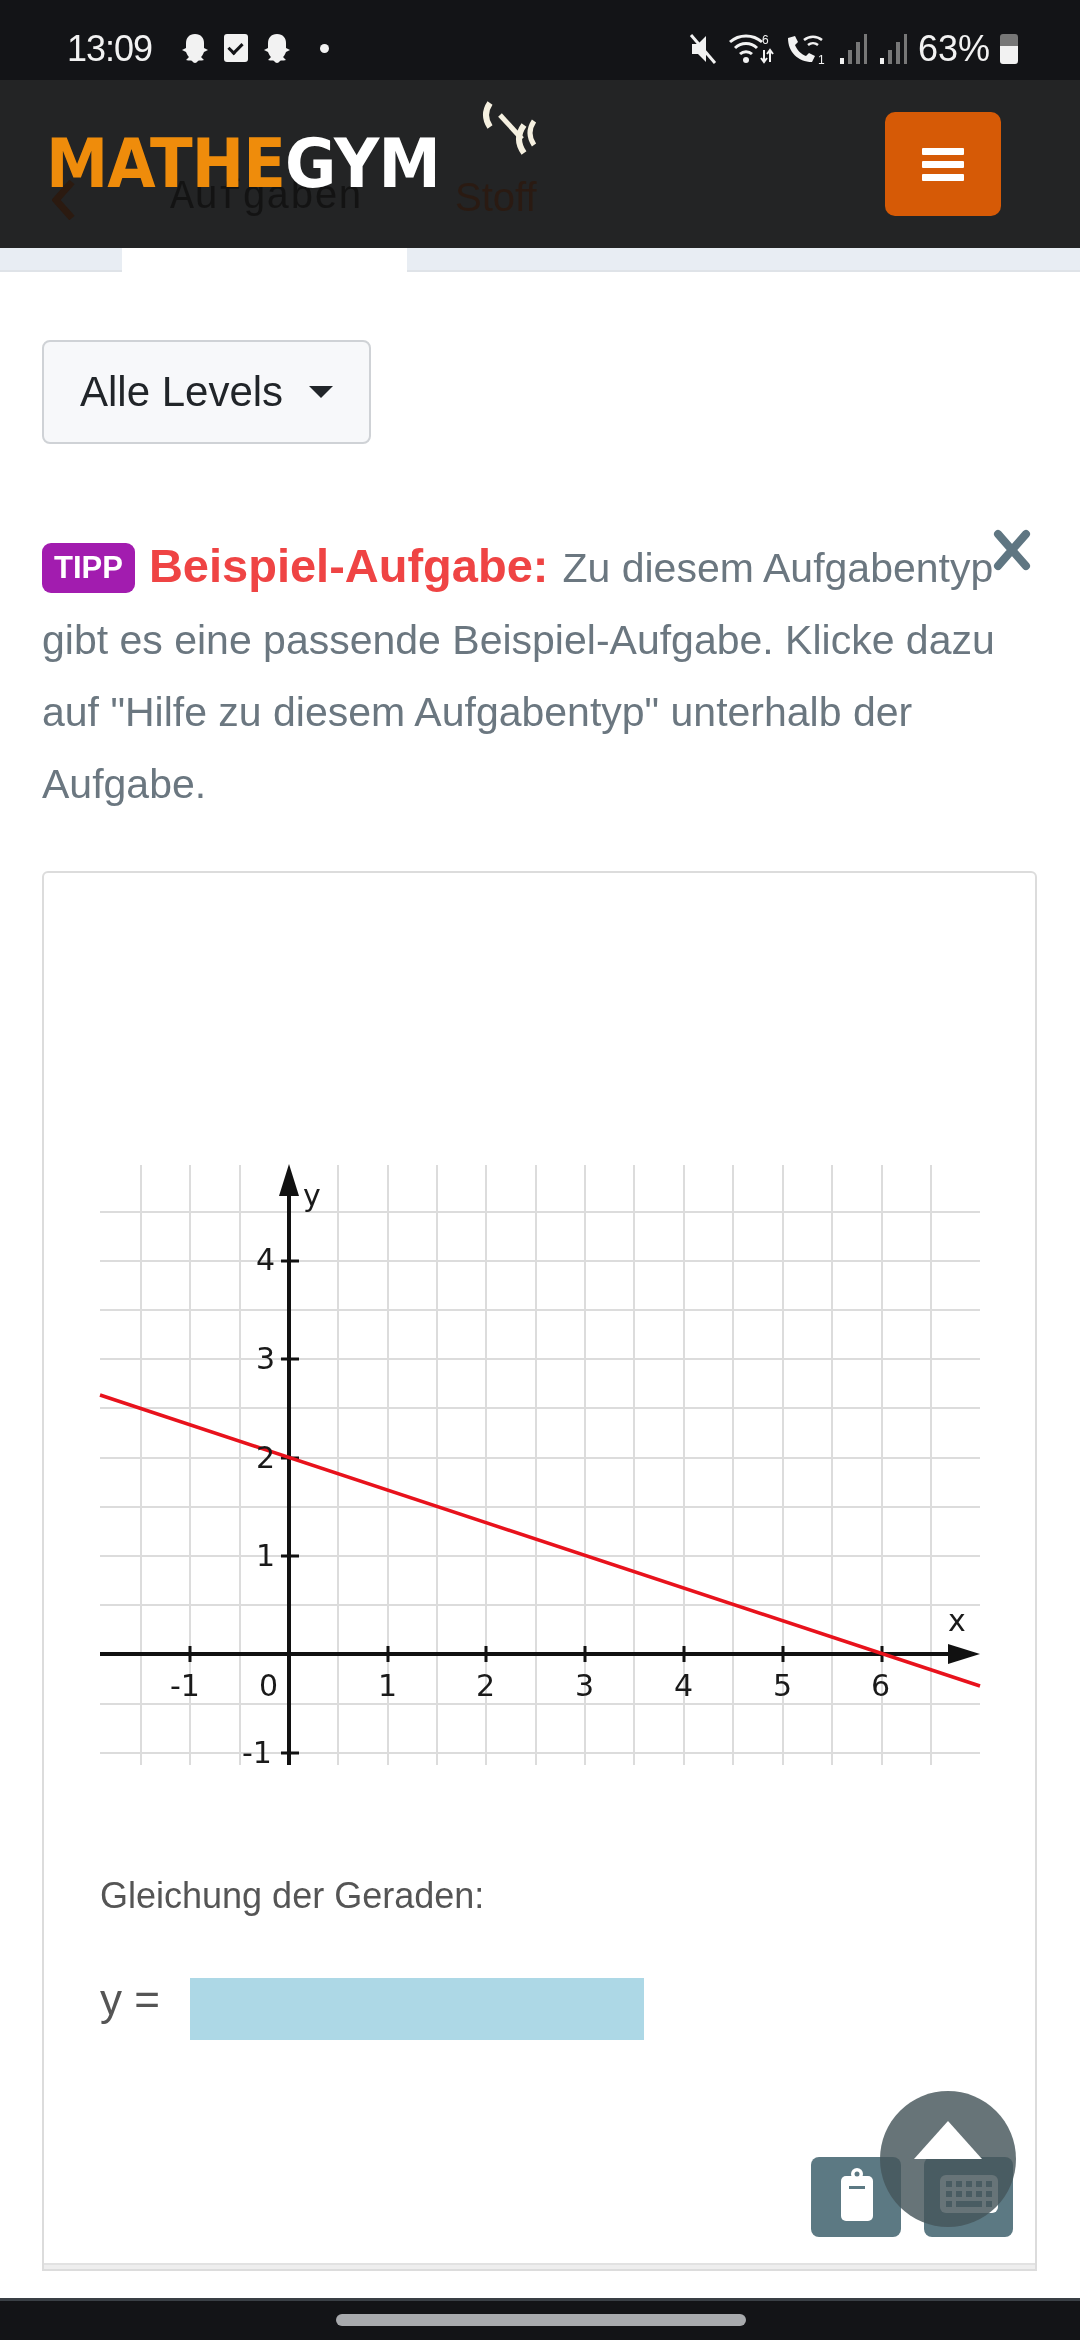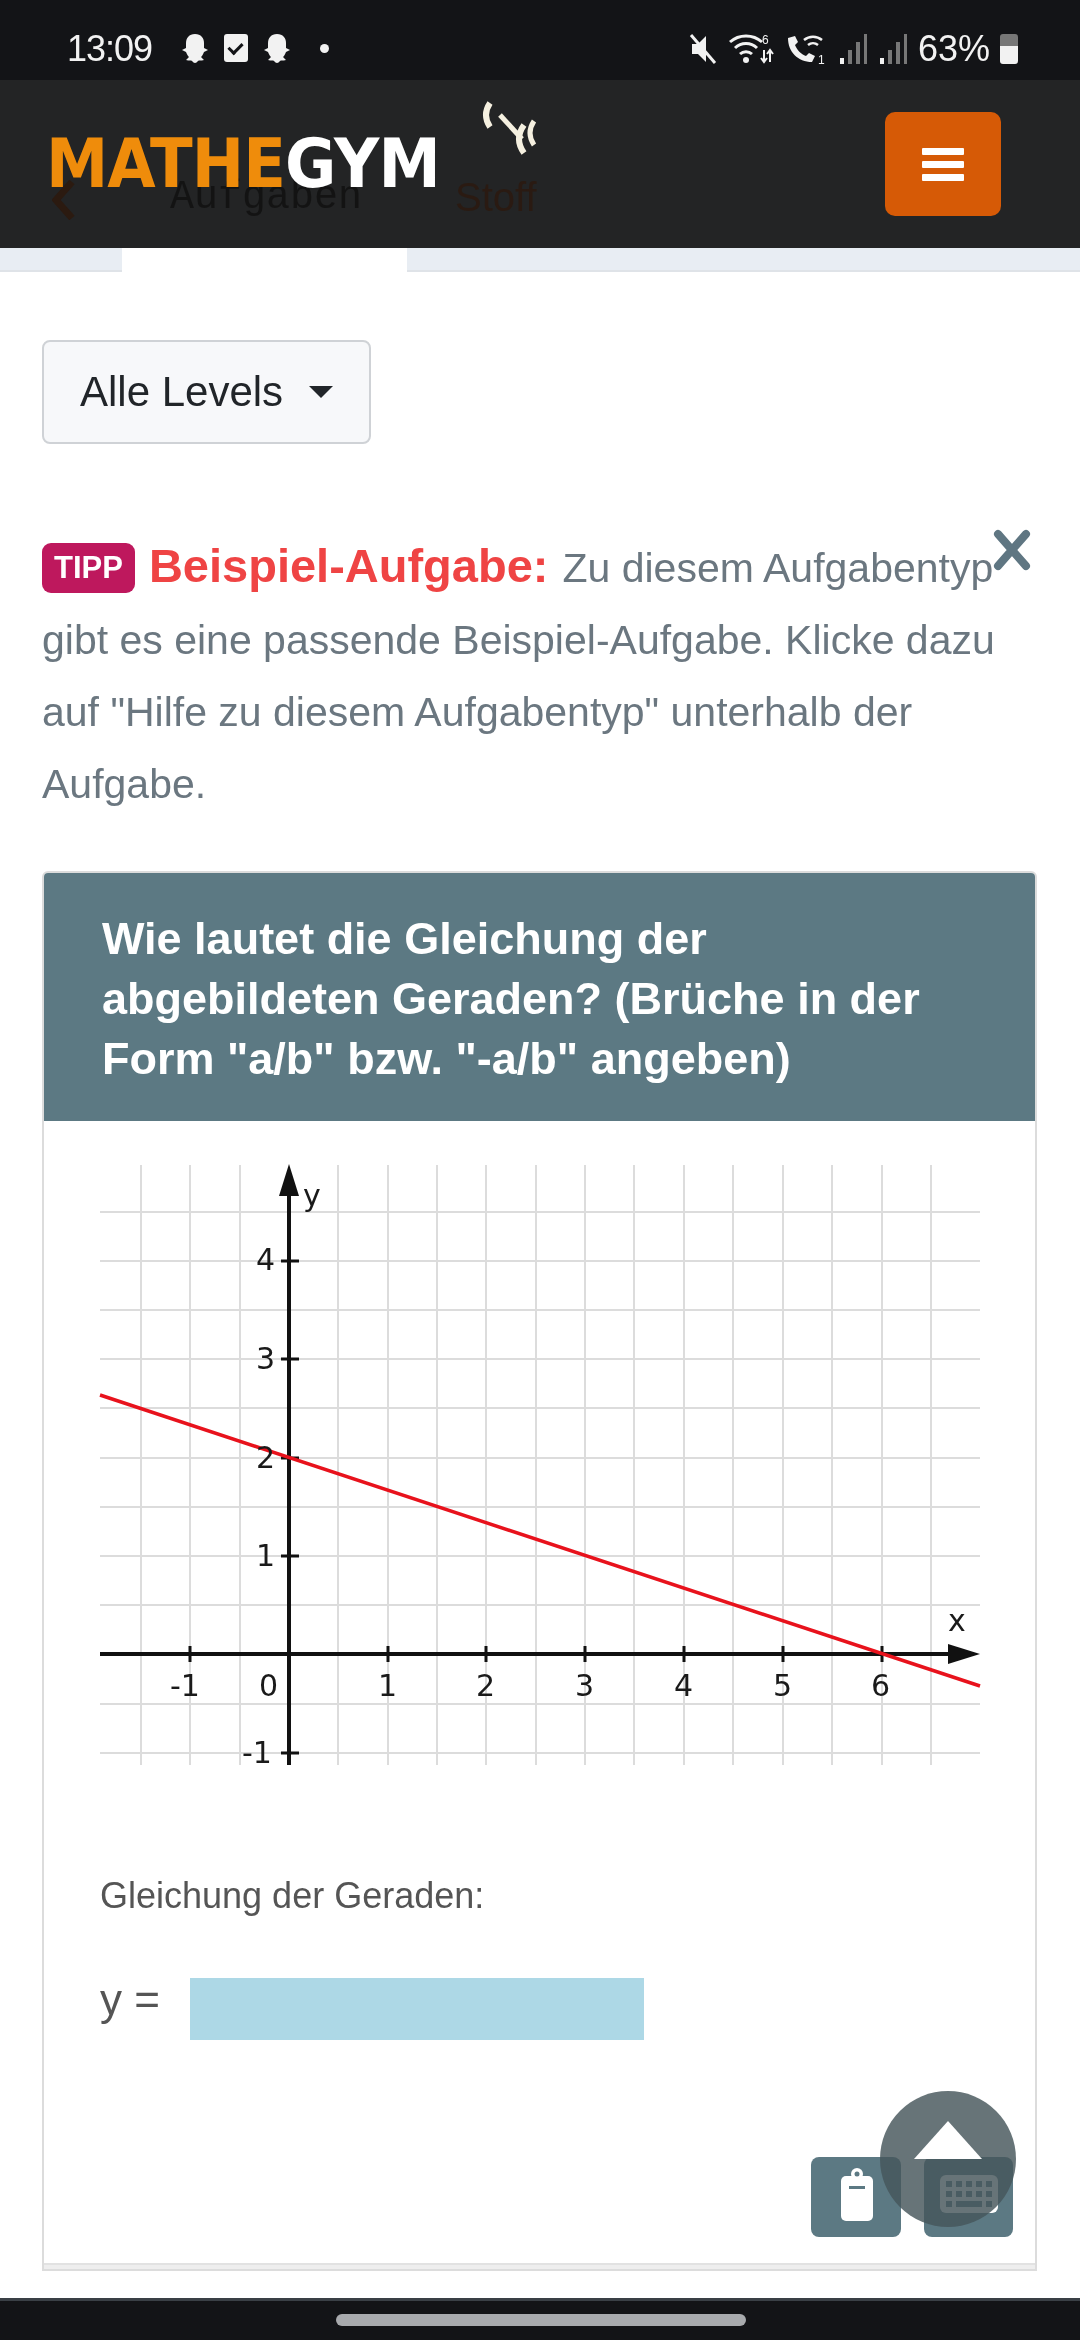--- a/index.html
+++ b/index.html
@@ -24,21 +24,21 @@
   .logo .g { color: #ffffff; }
   .dumbbell { position: absolute; left: 480px; top: 95px; width: 80px; height: 80px; }
   .menu-btn { position: absolute; left: 885px; top: 112px; width: 116px; height: 104px; background: #d65a06; border-radius: 10px; border: none; display: flex; flex-direction: column; justify-content: center; align-items: center; gap: 6px; }
   .menu-btn span { display: block; width: 42px; height: 7px; background: #fff; border-radius: 1px; }
 
   .filters { position: absolute; left: 42px; top: 340px; display: flex; gap: 2px; }
   .filter-btn { height: 104px; background: #f7f8fa; border: 2px solid #cfd2d6; border-radius: 8px; font-size: 42px; color: #212529; display: flex; align-items: center; padding: 0 36px; gap: 26px; }
   .caret { width: 0; height: 0; border-left: 12px solid transparent; border-right: 12px solid transparent; border-top: 12px solid #212529; }
 
   .tip { position: absolute; left: 42px; top: 530px; width: 1000px; font-size: 41px; color: #6b7780; line-height: 72px; }
-  .tip-badge { display: inline-block; background: #be185d; color: #fff; font-size: 31px; font-weight: bold; padding: 6px 12px; border-radius: 9px; line-height: 38px; vertical-align: 4px; margin-right: 14px; }
+  .tip-badge { display: inline-block; background: #a21caf; color: #fff; font-size: 31px; font-weight: bold; padding: 6px 12px; border-radius: 9px; line-height: 38px; vertical-align: 4px; margin-right: 14px; }
   .tip-title { font-weight: bold; color: #ef4444; font-size: 47px; margin-right: 14px; }
   .tip-close { position: absolute; left: 992px; top: 528px; width: 40px; height: 44px; cursor: pointer; }
 
   .card { position: absolute; left: 42px; top: 871px; width: 995px; height: 1400px; border: 2px solid #dcdcdc; border-radius: 6px 6px 0 0; background: #fff; overflow: hidden; }
   .card-header { position: absolute; left: 0; top: 0; width: 100%; height: 248px; background: #5c7983; padding: 36px 56px 0 58px; }
   .card-header h2 { color: #fff; font-size: 45px; font-weight: bold; line-height: 60px; }
   .card-footer { position: absolute; left: 0; top: 1390px; width: 100%; height: 60px; background: #eeeeee; border-top: 2px solid #e2e2e2; }
 
   .graph { position: absolute; left: 0; top: 0; width: 1080px; height: 2340px; pointer-events: none; }
   .graph-label { position: absolute; font-family: "DejaVu Sans", sans-serif; font-size: 30px; color: #1a1a1a; }
@@ -133,23 +133,20 @@
 </div>
 
 <div class="tip">
   <span class="tip-badge">TIPP</span><span class="tip-title">Beispiel-Aufgabe:</span><span>Zu diesem Aufgabentyp gibt es eine passende Beispiel-Aufgabe. Klicke dazu auf "Hilfe zu diesem Aufgabentyp" unterhalb der Aufgabe.</span>
 </div>
 <svg class="tip-close" viewBox="0 0 40 44">
     <path d="M6 6l28 32M34 6L6 38" stroke="#5f7682" stroke-width="8" stroke-linecap="round"></path>
   </svg>
 
 <div class="card">
-  <div class="card-header">
-    <h2>Wie lautet die Gleichung der abgebildeten Geraden? (Brüche in der Form "a/b" bzw. "-a/b" angeben)</h2>
-  </div>
   <div class="card-footer"></div>
 </div>
 
 <svg class="graph" viewBox="0 0 1080 2340">
   <g stroke="#dcdcdc" stroke-width="2">
     <line x1="141" y1="1165" x2="141" y2="1765"></line>
       <line x1="190" y1="1165" x2="190" y2="1765"></line>
       <line x1="240" y1="1165" x2="240" y2="1765"></line>
     <line x1="338" y1="1165" x2="338" y2="1765"></line>
       <line x1="388" y1="1165" x2="388" y2="1765"></line>

